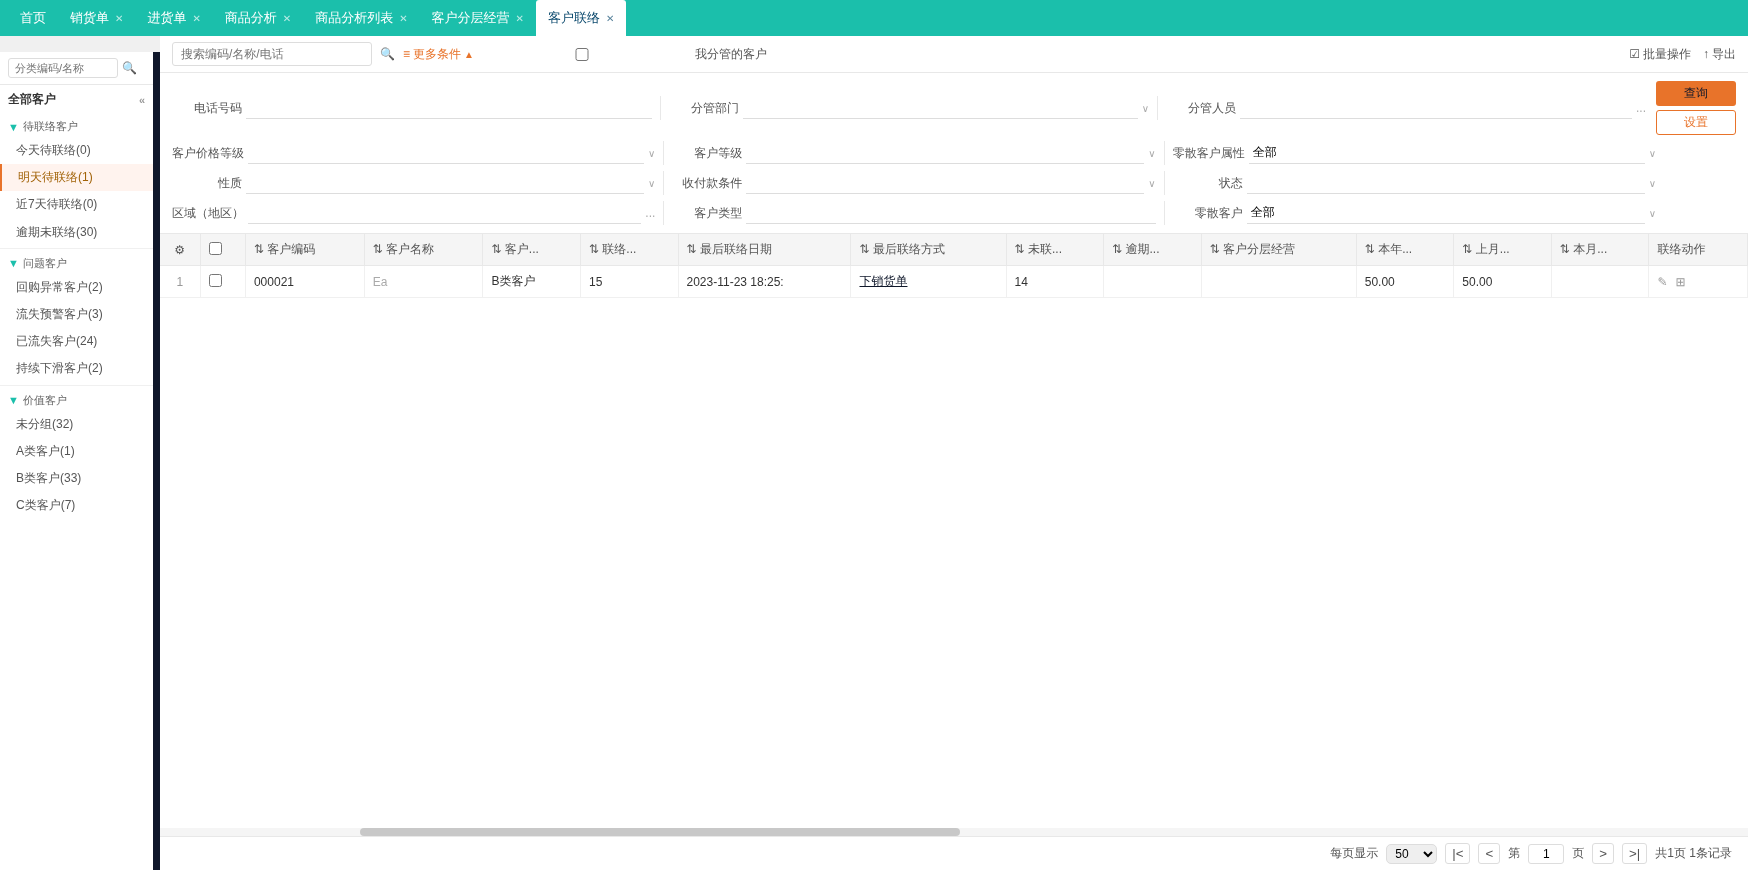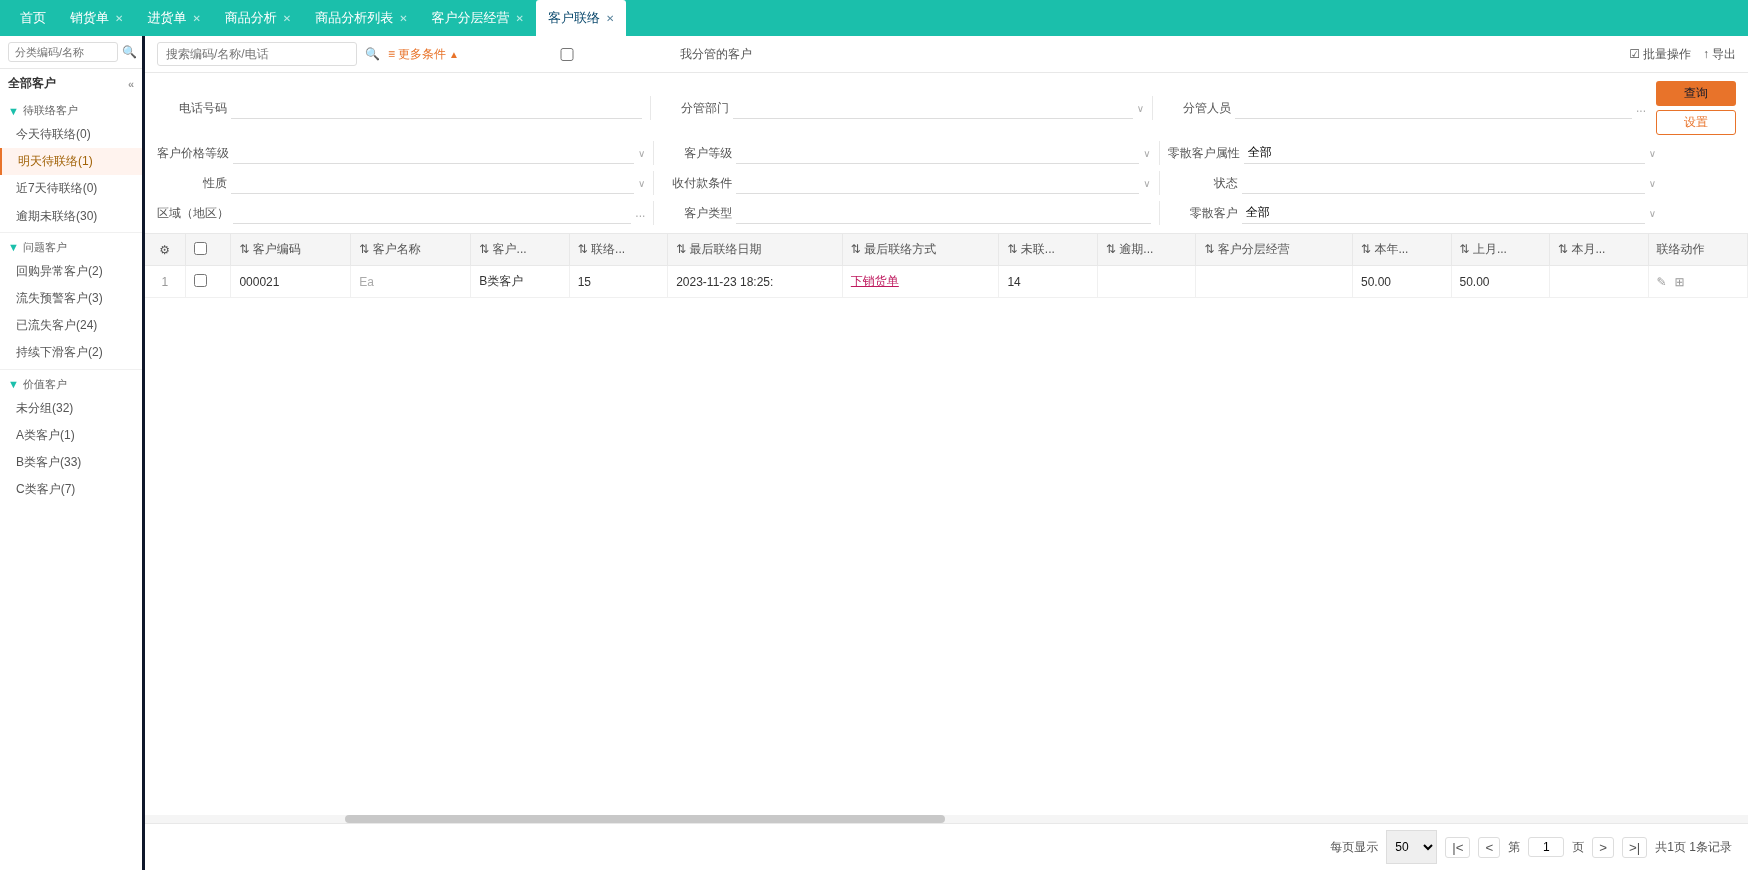--- a/index.html
+++ b/index.html
@@ -31,25 +31,26 @@
     }
 
     
     .main-layout {
       display: flex;
       height: calc(100vh - 36px);
     }
 
     
     .sidebar {
-      width: 145px;
+      width: 160px;
       background: #fff;
-      border-right: 3px solid #0f172a;
+      border-right: 7px solid #0f172a;
       overflow-y: auto;
       flex-shrink: 0;
+      margin-top: 16px;
     }
     .sidebar-search {
       display: flex;
       align-items: center;
       padding: 6px 8px;
       border-bottom: 1px solid #e8e8e8;
     }
     .sidebar-search input {
       border: 1px solid #ddd;
       border-radius: 3px;
@@ -238,39 +239,39 @@
       text-align: left;
     }
     table th:first-child { width: 40px; text-align: center; }
     table td {
       border-bottom: 1px solid #f0f0f0;
       border-right: 1px solid #f0f0f0;
       padding: 7px 8px;
       white-space: nowrap;
     }
     table td:first-child { text-align: center; color: #999; }
-    .link-text { color: #be185d; text-decoration: underline; cursor: pointer; }
+    .link-text { color: #0f172a; text-decoration: underline; cursor: pointer; }
     .action-icons { display: flex; gap: 8px; color: #999; cursor: pointer; }
 
     
     .footer-bar {
       background: #fff;
       border-top: 1px solid #e8e8e8;
       padding: 6px 16px;
       display: flex;
       align-items: center;
       justify-content: flex-end;
       gap: 8px;
       font-size: 12px;
       color: #555;
     }
     .footer-bar select {
       border: 1px solid #ddd;
-      border-radius: 0;
-      padding: 8px 4px;
+      border-radius: 5px;
+      padding: 1px 4px;
       font-size: 12px;
     }
     .page-btn {
       border: 1px solid #ddd;
       background: #fff;
       padding: 2px 6px;
       border-radius: 3px;
       cursor: pointer;
       color: #555;
     }

